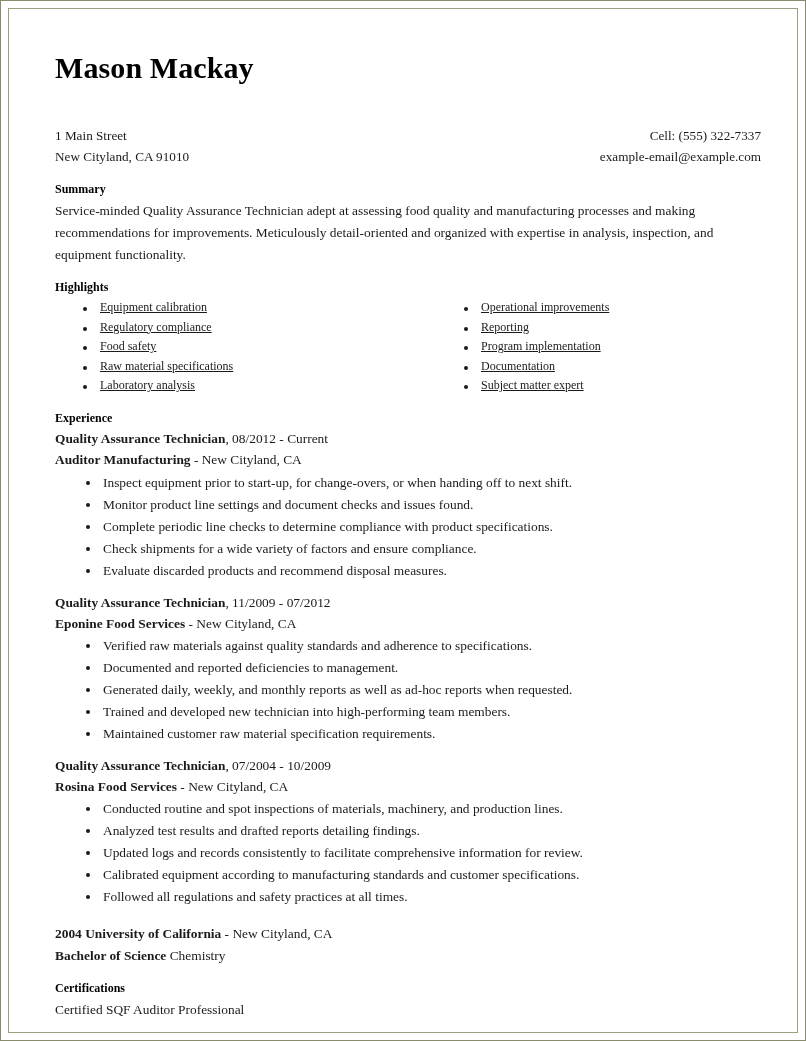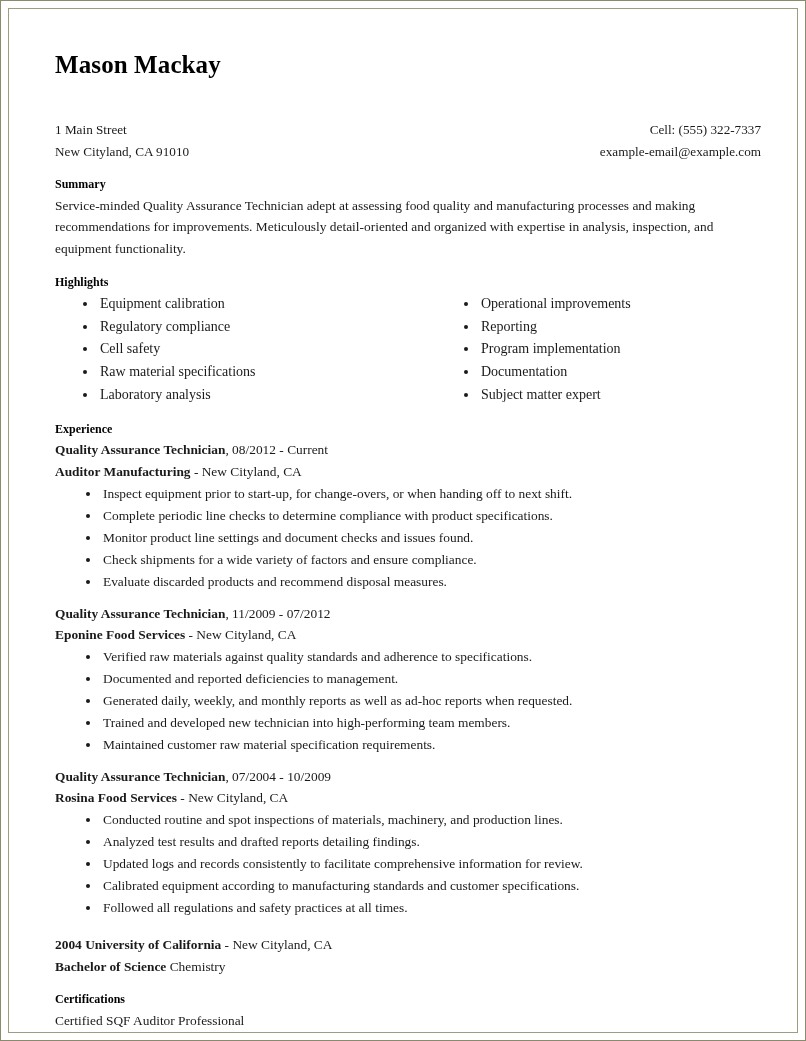--- a/index.html
+++ b/index.html
@@ -34,21 +34,21 @@
   }
   .content {
     position: absolute;
     left: 46px;
     top: 43px;
     width: 706px;
   }
 
   
   .name {
-    font-size: 25px;
+    font-size: 30px;
     font-weight: bold;
     letter-spacing: 0.1px;
     line-height: 1.05;
     margin: 0 0 18px 0;
     color: #000;
   }
   .header-row {
     display: flex;
     justify-content: space-between;
     align-items: flex-start;
@@ -84,24 +84,25 @@
   }
   .hl-col { width: 50%; }
   .hl-col.right { padding-left: 28px; box-sizing: border-box; }
   ul.bullets {
     list-style: none;
     margin: 0;
     padding: 0;
   }
   ul.bullets li {
     position: relative;
-    font-size: 14px;
+    font-size: 12px;
     line-height: 1.63;
     padding-left: 45px;
     margin: 0;
+    text-decoration: underline;
   }
   ul.bullets li::before {
     content: "";
     position: absolute;
     left: 28px;
     top: 9px;
     width: 4px;
     height: 4px;
     border-radius: 50%;
     background: #1a1a1a;
@@ -171,21 +172,21 @@
         <p class="body-text">Service-minded Quality Assurance Technician adept at assessing food quality and manufacturing processes and making recommendations for improvements. Meticulously detail-oriented and organized with expertise in analysis, inspection, and equipment functionality.</p>
       </div>
 
       <div class="section">
         <h2 class="section-title">Highlights</h2>
         <div class="highlights-cols">
           <div class="hl-col">
             <ul class="bullets">
               <li>Equipment calibration</li>
               <li>Regulatory compliance</li>
-              <li>Cell safety</li>
+              <li>Food safety</li>
               <li>Raw material specifications</li>
               <li>Laboratory analysis</li>
             </ul>
           </div>
           <div class="hl-col right">
             <ul class="bullets">
               <li>Operational improvements</li>
               <li>Reporting</li>
               <li>Program implementation</li>
               <li>Documentation</li>
@@ -200,22 +201,22 @@
 
         <div class="job">
           <p class="job-line">
             <span class="b">Quality Assurance Technician</span><span>, 08/2012 - Current</span>
           </p>
           <p class="job-line">
             <span class="b">Auditor Manufacturing</span><span> - New Cityland, CA</span>
           </p>
           <ul class="job-bullets">
             <li>Inspect equipment prior to start-up, for change-overs, or when handing off to next shift.</li>
+            <li>Monitor product line settings and document checks and issues found.</li>
             <li>Complete periodic line checks to determine compliance with product specifications.</li>
-            <li>Monitor product line settings and document checks and issues found.</li>
             <li>Check shipments for a wide variety of factors and ensure compliance.</li>
             <li>Evaluate discarded products and recommend disposal measures.</li>
           </ul>
         </div>
 
         <div class="job">
           <p class="job-line">
             <span class="b">Quality Assurance Technician</span><span>, 11/2009 - 07/2012</span>
           </p>
           <p class="job-line">

